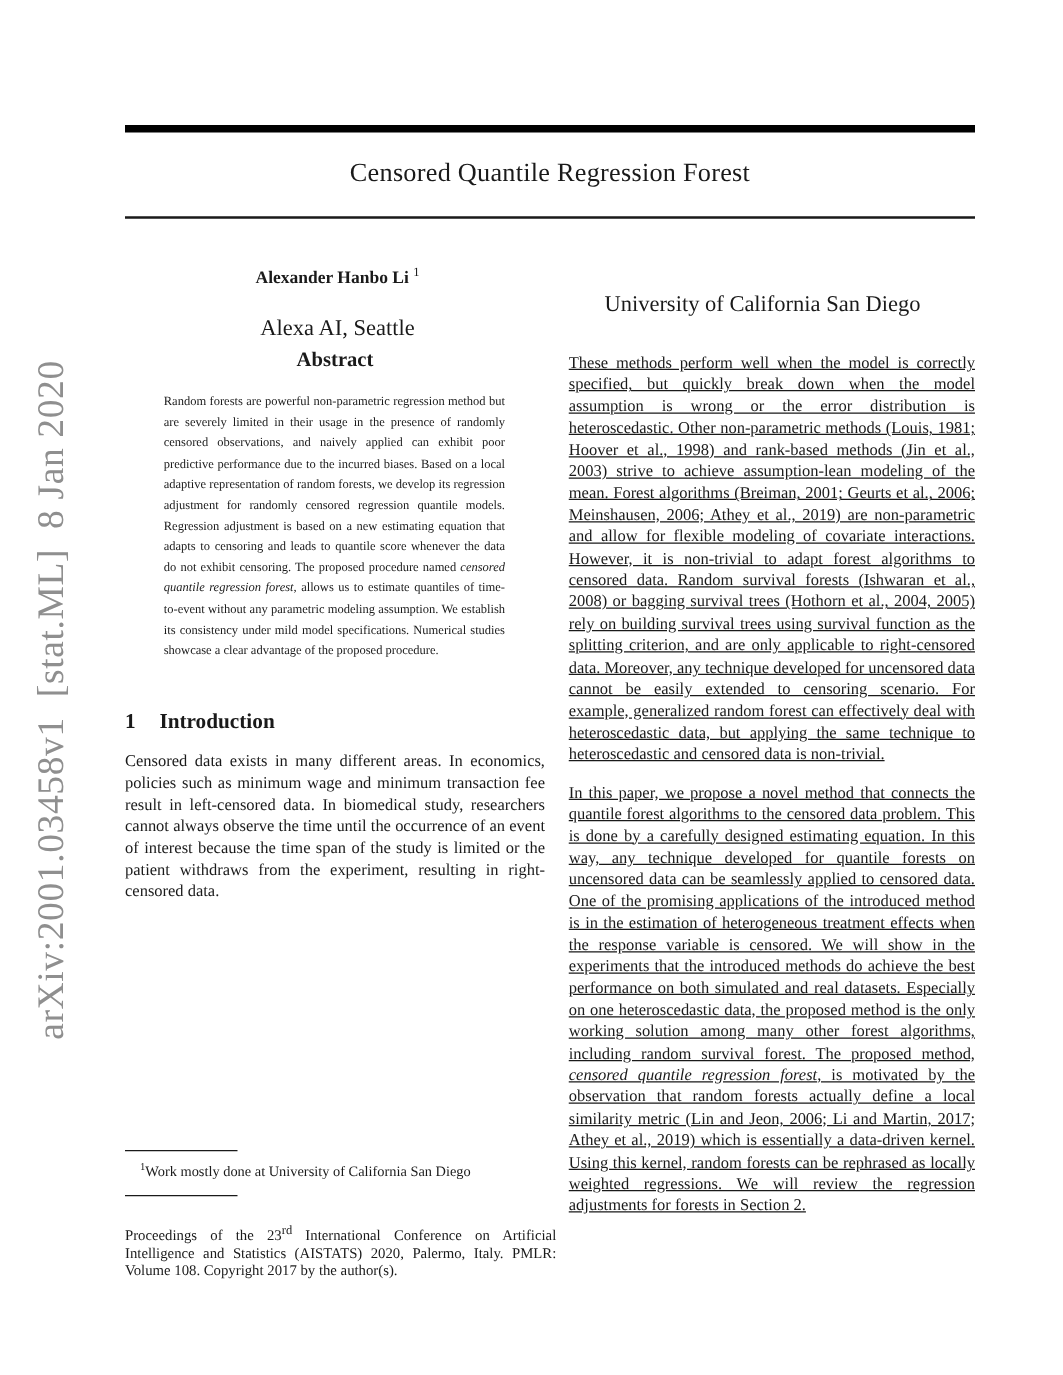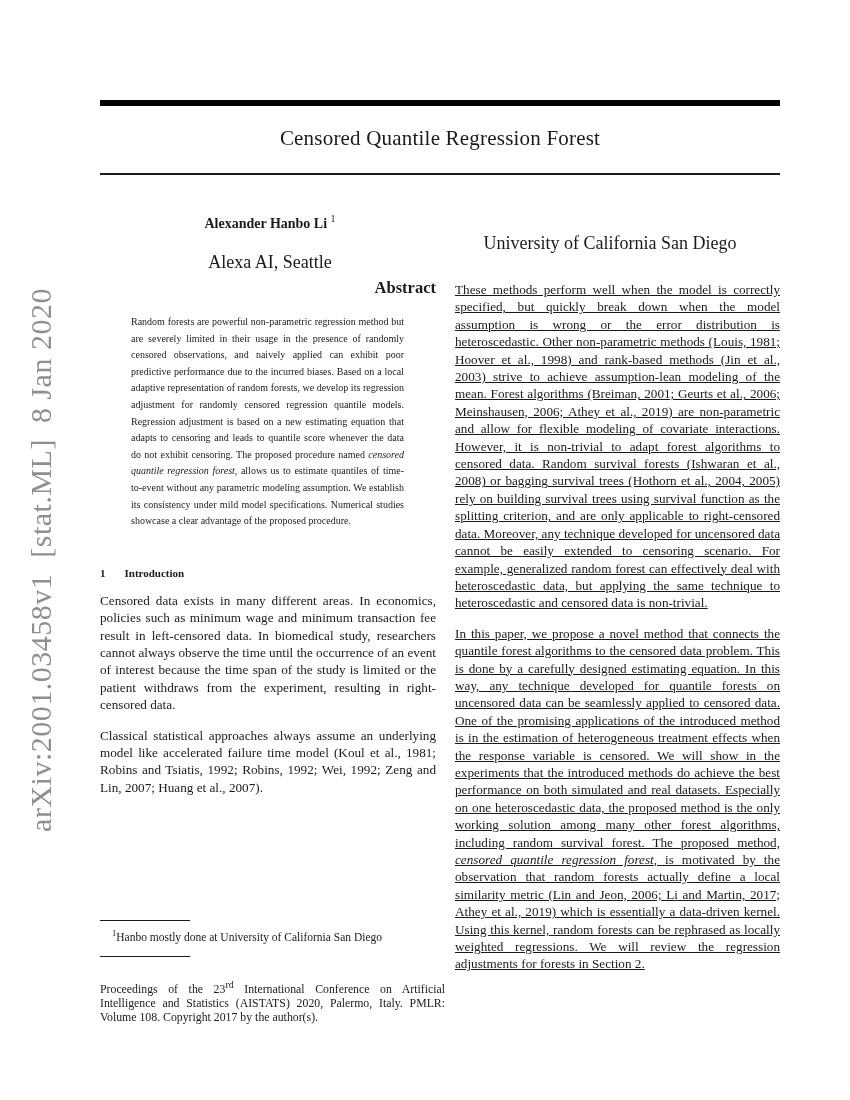--- a/index.html
+++ b/index.html
@@ -29,26 +29,26 @@
   .author-block.a1 { left:0; width:340px; }
   .author-block.a2 { left:340px; width:340px; }
   .author-name { font-weight:bold; font-size:14px; }
   .author-name sup { font-weight:normal; font-size:10px; }
   .author-affil { font-size:18px; margin-top:20px; }
 
   .col { position:absolute; top:278px; }
   .col-left  { left:100px; width:336px; }
   .col-right { left:455px; width:325px;text-decoration:underline; }
 
-  .abstract-heading { text-align:right; font-weight:bold; font-size:16.5px; }
+  .abstract-heading { text-align:center; font-weight:bold; font-size:16.5px; }
   .abstract-body {
     margin:16px 0 0 31px; width:273px;
     font-size:10px; line-height:16.6px; text-align:justify;
   }
-  .section-heading { margin-top:37px; font-weight:bold; font-size:11px; }
+  .section-heading { margin-top:37px; font-weight:bold; font-size:17px; }
   .section-heading .secnum { display:inline-block; margin-right:19px; }
   .body-para {
     margin:13px 0 0 0;
     font-size:13.2px; line-height:17.4px; text-align:justify;
   }
   .col-right .body-para.first { margin-top:3px; }
 
   .footnote-block { position:absolute; left:100px; top:920px; width:336px; }
   .footnote-rule { width:90px; height:1px; background:#1a1a1a; }
   .footnote-text { margin-top:5px; font-size:11.5px; line-height:14px; }
@@ -84,31 +84,30 @@
     </div>
   </div>
 
   <div class="col col-left">
     <div class="abstract-heading">Abstract</div>
     <div class="abstract-body"><span>Random forests are powerful non-parametric regression method but are severely limited in their usage in the presence of randomly censored observations, and naively applied can exhibit poor predictive performance due to the incurred biases. Based on a local adaptive representation of random forests, we develop its regression adjustment for randomly censored regression quantile models. Regression adjustment is based on a new estimating equation that adapts to censoring and leads to quantile score whenever the data do not exhibit censoring. The proposed procedure named </span><em>censored quantile regression forest</em><span>, allows us to estimate quantiles of time-to-event without any parametric modeling assumption. We establish its consistency under mild model specifications. Numerical studies showcase a clear advantage of the proposed procedure.</span></div>
 
     <div class="section-heading"><span class="secnum">1</span><span>Introduction</span></div>
 
     <div class="body-para">Censored data exists in many different areas. In economics, policies such as minimum wage and minimum transaction fee result in left-censored data. In biomedical study, researchers cannot always observe the time until the occurrence of an event of interest because the time span of the study is limited or the patient withdraws from the experiment, resulting in right-censored data.</div>
-    <div class="body-para">Classical statistical approaches always assume an underlying model like accelerated failure time model (Koul et al., 1981; Robins and Tsiatis, 1992; Robins, 1992; Wei, 1992; Zeng and Lin, 2007; Huang et al., 2007).</div>
   </div>
 
   <div class="col col-right">
     <div class="body-para first">These methods perform well when the model is correctly specified, but quickly break down when the model assumption is wrong or the error distribution is heteroscedastic. Other non-parametric methods (Louis, 1981; Hoover et al., 1998) and rank-based methods (Jin et al., 2003) strive to achieve assumption-lean modeling of the mean. Forest algorithms (Breiman, 2001; Geurts et al., 2006; Meinshausen, 2006; Athey et al., 2019) are non-parametric and allow for flexible modeling of covariate interactions. However, it is non-trivial to adapt forest algorithms to censored data. Random survival forests (Ishwaran et al., 2008) or bagging survival trees (Hothorn et al., 2004, 2005) rely on building survival trees using survival function as the splitting criterion, and are only applicable to right-censored data. Moreover, any technique developed for uncensored data cannot be easily extended to censoring scenario. For example, generalized random forest can effectively deal with heteroscedastic data, but applying the same technique to heteroscedastic and censored data is non-trivial.</div>
     <div class="body-para"><span>In this paper, we propose a novel method that connects the quantile forest algorithms to the censored data problem. This is done by a carefully designed estimating equation. In this way, any technique developed for quantile forests on uncensored data can be seamlessly applied to censored data. One of the promising applications of the introduced method is in the estimation of heterogeneous treatment effects when the response variable is censored. We will show in the experiments that the introduced methods do achieve the best performance on both simulated and real datasets. Especially on one heteroscedastic data, the proposed method is the only working solution among many other forest algorithms, including random survival forest. The proposed method, </span><em>censored quantile regression forest</em><span>, is motivated by the observation that random forests actually define a local similarity metric (Lin and Jeon, 2006; Li and Martin, 2017; Athey et al., 2019) which is essentially a data-driven kernel. Using this kernel, random forests can be rephrased as locally weighted regressions. We will review the regression adjustments for forests in Section 2.</span></div>
   </div>
 
   <div class="footnote-block">
     <div class="footnote-rule"></div>
-    <div class="footnote-text"><span class="indent"></span><sup>1</sup><span>Hanbo mostly done at University of California San Diego</span></div>
+    <div class="footnote-text"><span class="indent"></span><sup>1</sup><span>Work mostly done at University of California San Diego</span></div>
   </div>
 
   <div class="footer-block">
     <div class="footer-rule"></div>
     <div class="footer-text"><span>Proceedings of the 23</span><sup>rd</sup><span> International Conference on Artificial Intelligence and Statistics (AISTATS) 2020, Palermo, Italy. PMLR: Volume 108. Copyright 2017 by the author(s).</span></div>
   </div>
 
 </div>
 
 </body></html>

